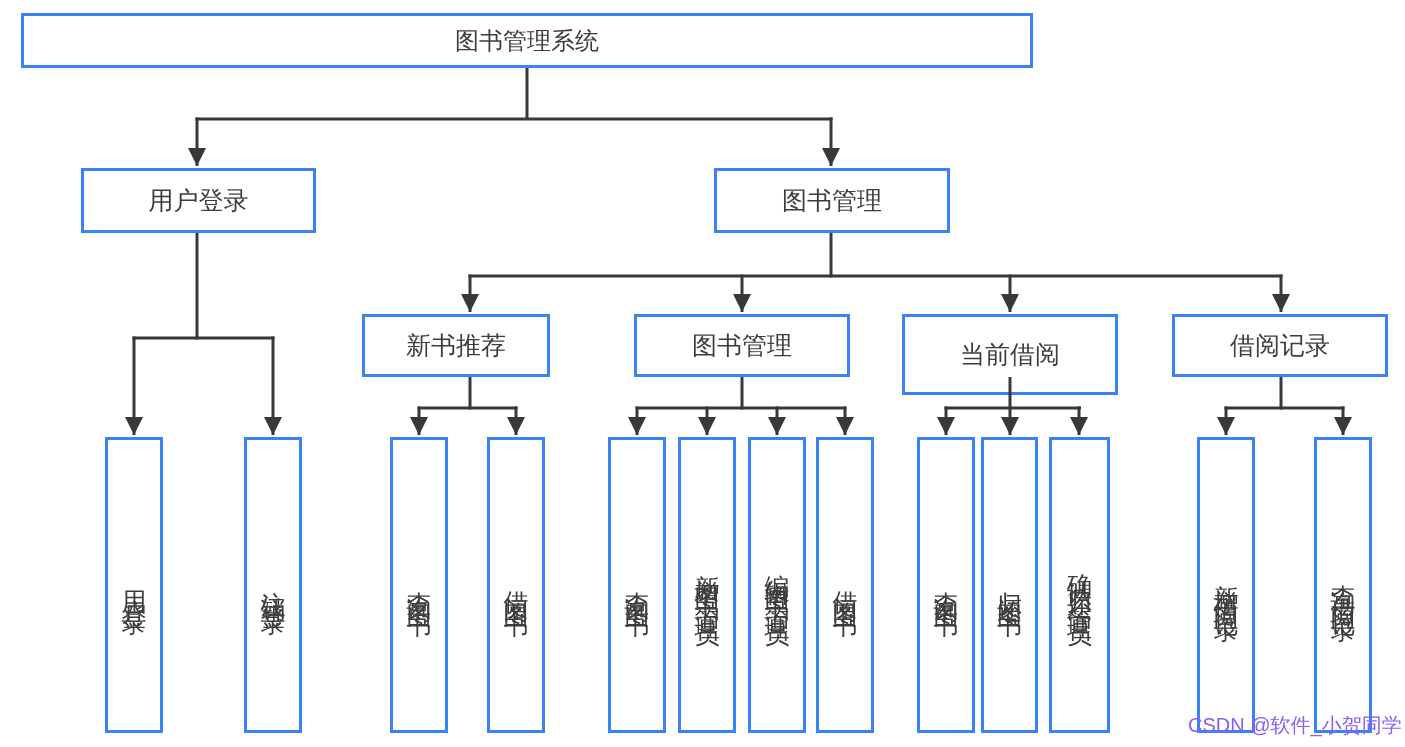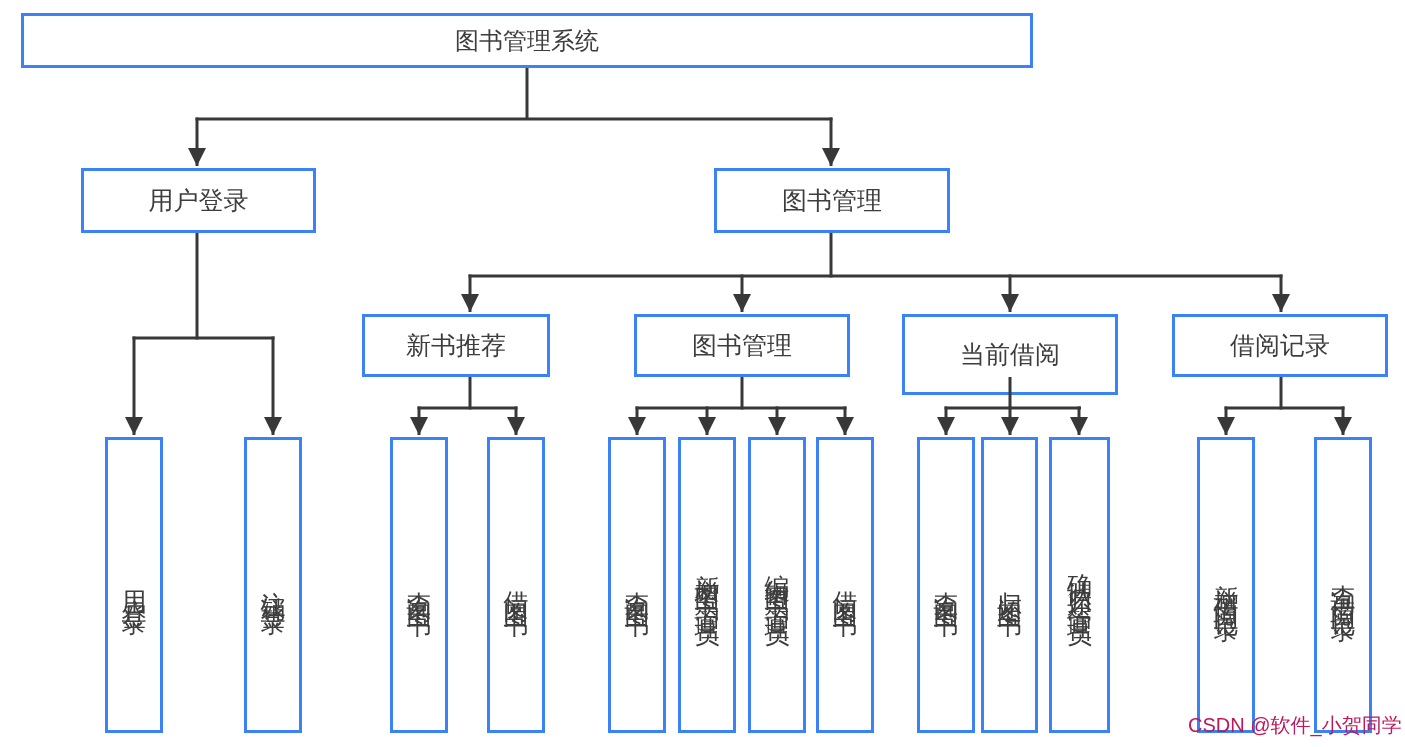--- a/index.html
+++ b/index.html
@@ -69,21 +69,21 @@
   .n-d1 { left: 981px;  width: 57px; }
   .n-d2 { left: 1049px; width: 61px; }
   .n-e0 { left: 1197px; width: 58px; }
   .n-e1 { left: 1314px; width: 58px; }
   #watermark {
     position: absolute;
     left: 1188px;
     top: 712px;
     z-index: 3;
     font-size: 20px;
-    color: #be185d;
+    color: #8b5cf6;
     white-space: nowrap;
   }
 </style>
 </head>
 <body>
 
 <div id="stage">
 
   <svg id="connectors" viewBox="0 0 1405 747" xmlns="http://www.w3.org/2000/svg">
     <defs>

